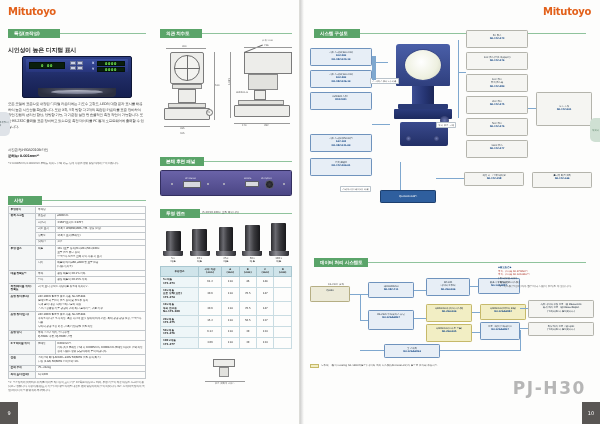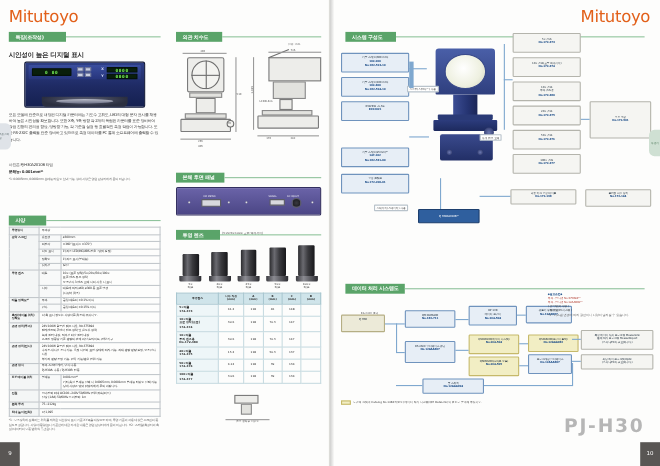--- a/index.html
+++ b/index.html
@@ -8,21 +8,21 @@
     font-family:"DejaVu Sans","Liberation Sans",sans-serif;
     background:#e9e9e9;
   }
   .spread { position:relative; width:600px; height:424px; background:#e9e9e9; }
   .page { position:absolute; top:0; height:424px; background:#fdfdfc; }
   .page-left  { left:0;   width:300px; border-right:1px solid #dcdcd8; }
   .page-right { left:300px; width:300px; }
   .page-right::before{ content:""; position:absolute; left:0; top:0; width:4px; height:100%;
      background:linear-gradient(to right,rgba(0,0,0,.18),rgba(0,0,0,0)); }
 
-  .logo { position:absolute; font-weight:normal; color:#e2601a; font-size:15px;
+  .logo { position:absolute; font-weight:bold; color:#e2601a; font-size:10px;
           letter-spacing:-.3px; }
   .logo-l { left:8px; top:6px; }
   .logo-r { right:9px; top:6px; }
 
   .sect-head {
     position:absolute; height:9px; color:#fff; background:#5aa469;
     font-size:4.6px; font-weight:bold; padding:1.6px 6px 0 6px; white-space:nowrap;
     letter-spacing:-.2px;
   }
   .sect-head::after{

